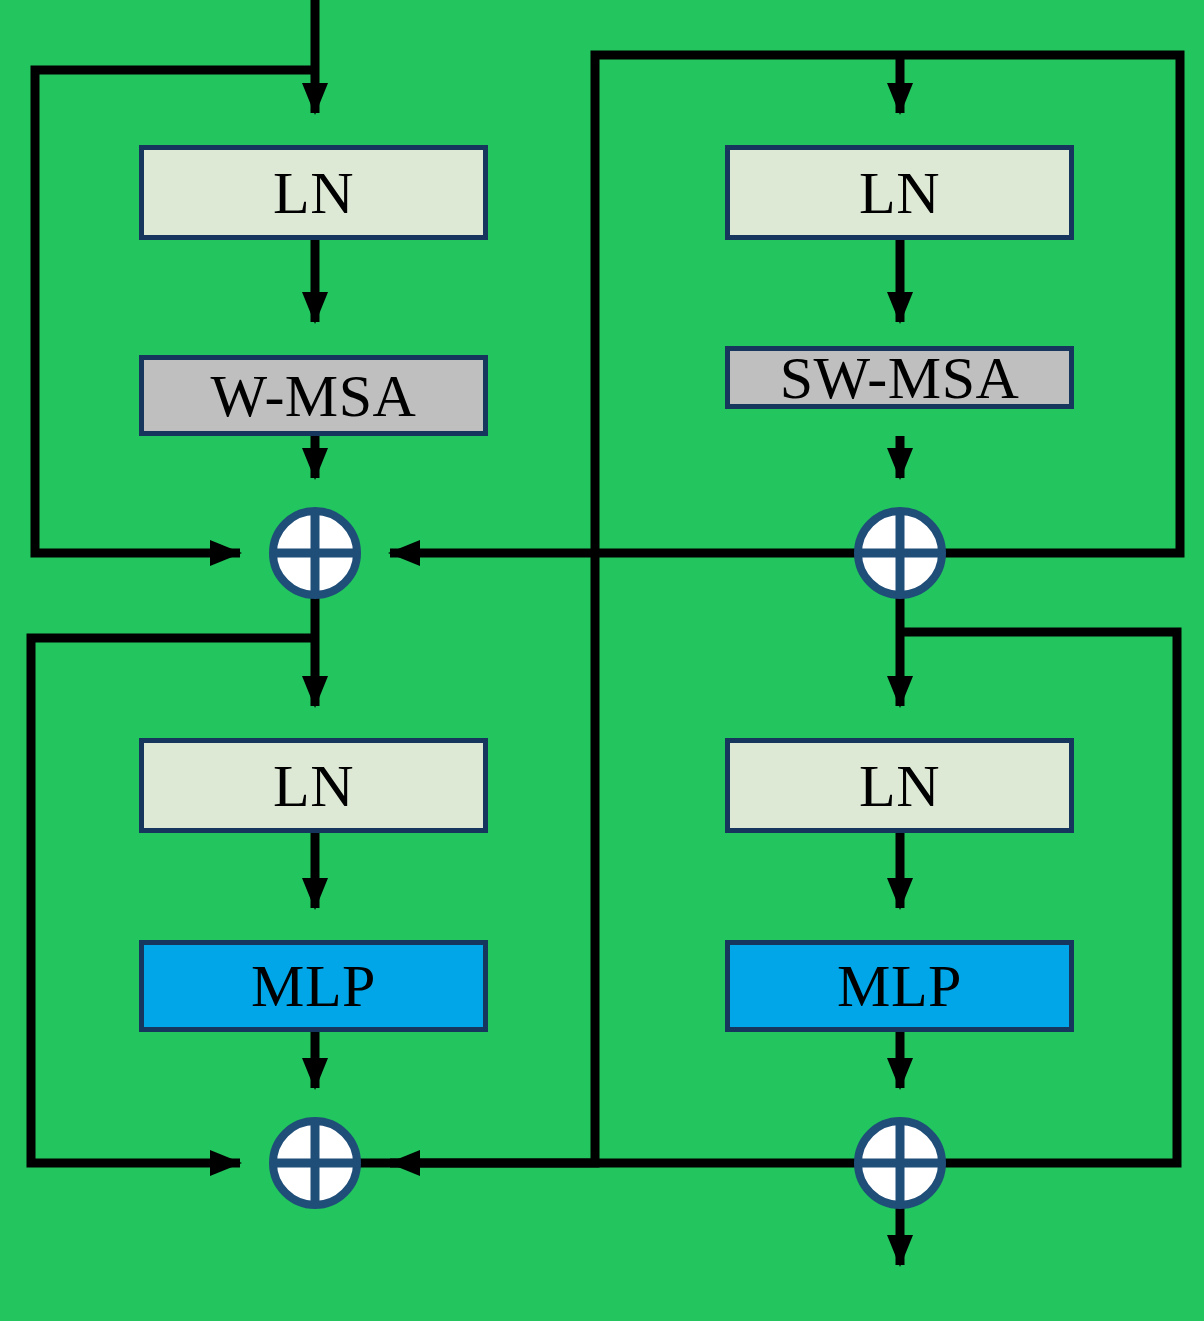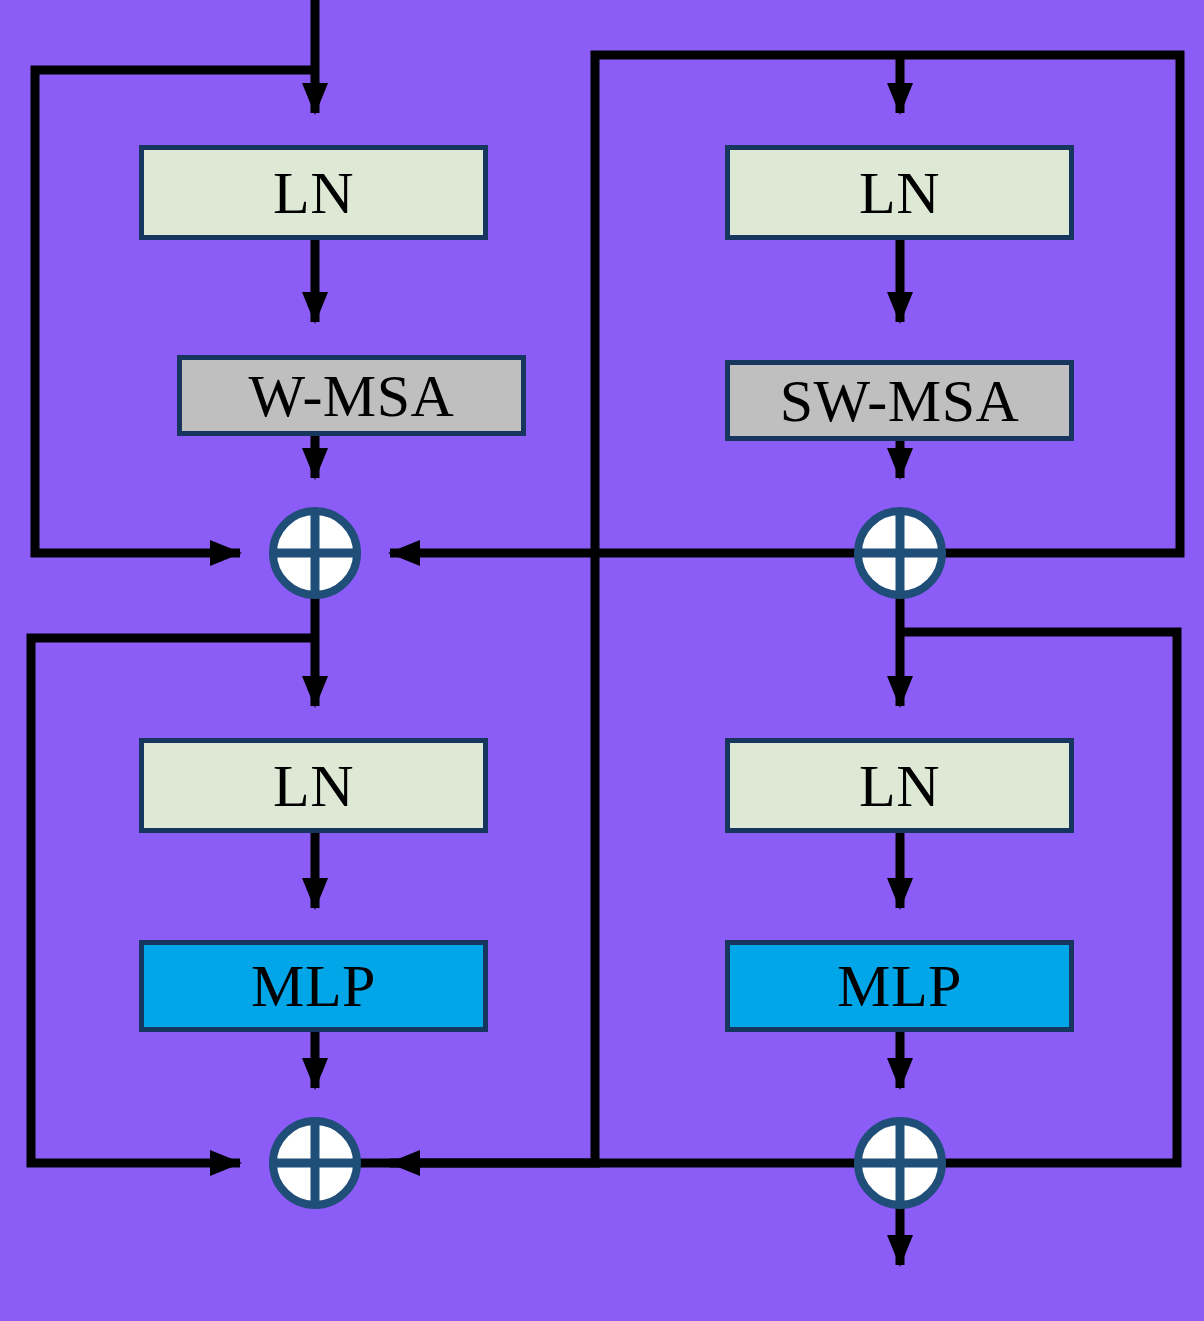--- a/index.html
+++ b/index.html
@@ -8,21 +8,21 @@
     padding: 0;
     background: #ffffff;
   }
   body {
     font-family: "Liberation Serif", "DejaVu Serif", serif;
   }
   #diagram-root {
     position: relative;
     width: 1204px;
     height: 1321px;
-    background: #8b5cf6;
+    background: #22c55e;
     overflow: hidden;
   }
   #diagram-svg {
     position: absolute;
     left: 0;
     top: 0;
     width: 1204px;
     height: 1321px;
     display: block;
   }
@@ -124,37 +124,37 @@
         <line x1="900" y1="1121" x2="900" y2="1205" stroke-width="9"></line>
         <line x1="858" y1="1163" x2="942" y2="1163" stroke-width="9"></line>
       </g>
     </g>
   </svg>
 
   <div class="node-box ln" style="left:139px; top:145px; width:349px; height:95px;">
     <span class="node-label">LN</span>
   </div>
 
-  <div class="node-box msa" style="left:139px; top:355px; width:349px; height:81px;margin-left:38px;">
+  <div class="node-box msa" style="left:139px; top:355px; width:349px; height:81px;">
     <span class="node-label">W-MSA</span>
   </div>
 
   <div class="node-box ln" style="left:139px; top:738px; width:349px; height:95px;">
     <span class="node-label">LN</span>
   </div>
 
   <div class="node-box mlp" style="left:139px; top:940px; width:349px; height:92px;">
     <span class="node-label">MLP</span>
   </div>
 
   <div class="node-box ln" style="left:725px; top:145px; width:349px; height:95px;">
     <span class="node-label">LN</span>
   </div>
 
-  <div class="node-box msa" style="left:725px; top:360px; width:349px; height:81px;">
+  <div class="node-box msa" style="left:725px; top:346px; width:349px; height:63px;">
     <span class="node-label">SW-MSA</span>
   </div>
 
   <div class="node-box ln" style="left:725px; top:738px; width:349px; height:95px;">
     <span class="node-label">LN</span>
   </div>
 
   <div class="node-box mlp" style="left:725px; top:940px; width:349px; height:92px;">
     <span class="node-label">MLP</span>
   </div>

